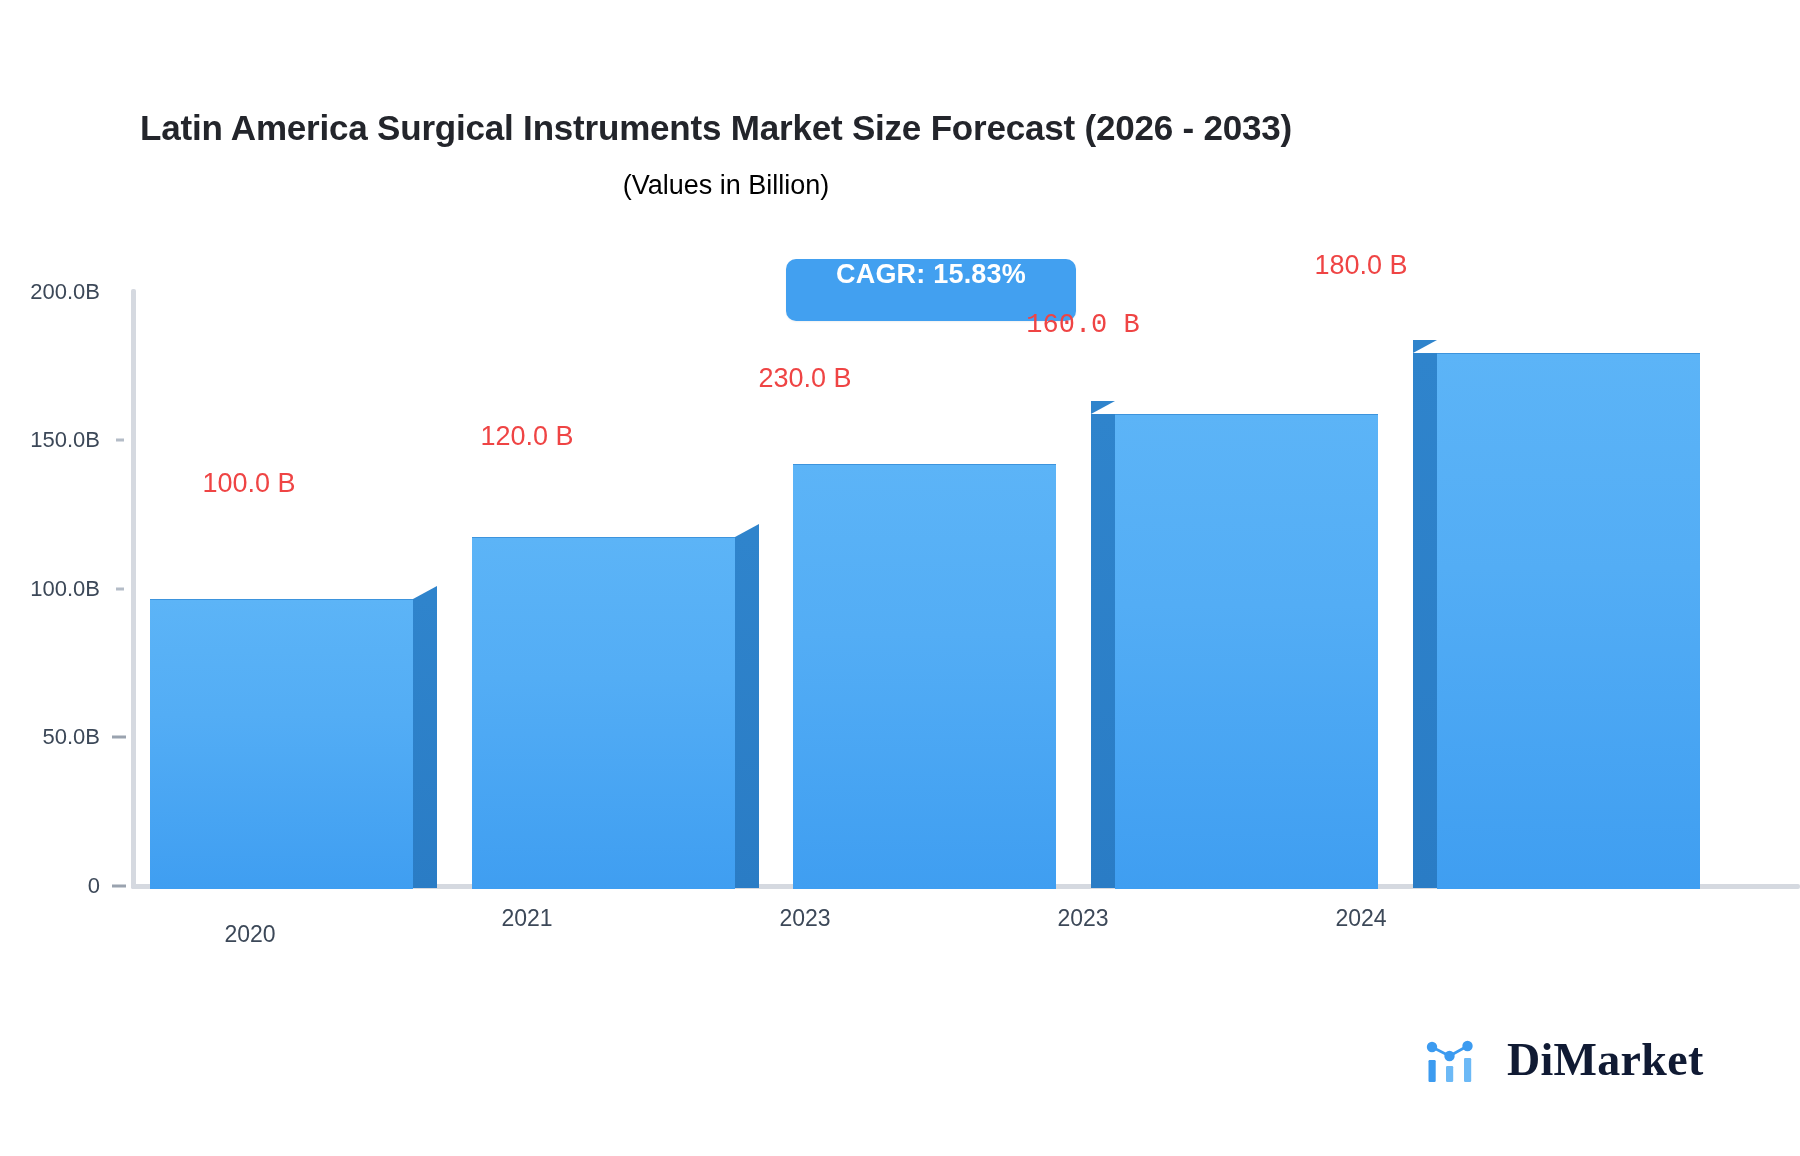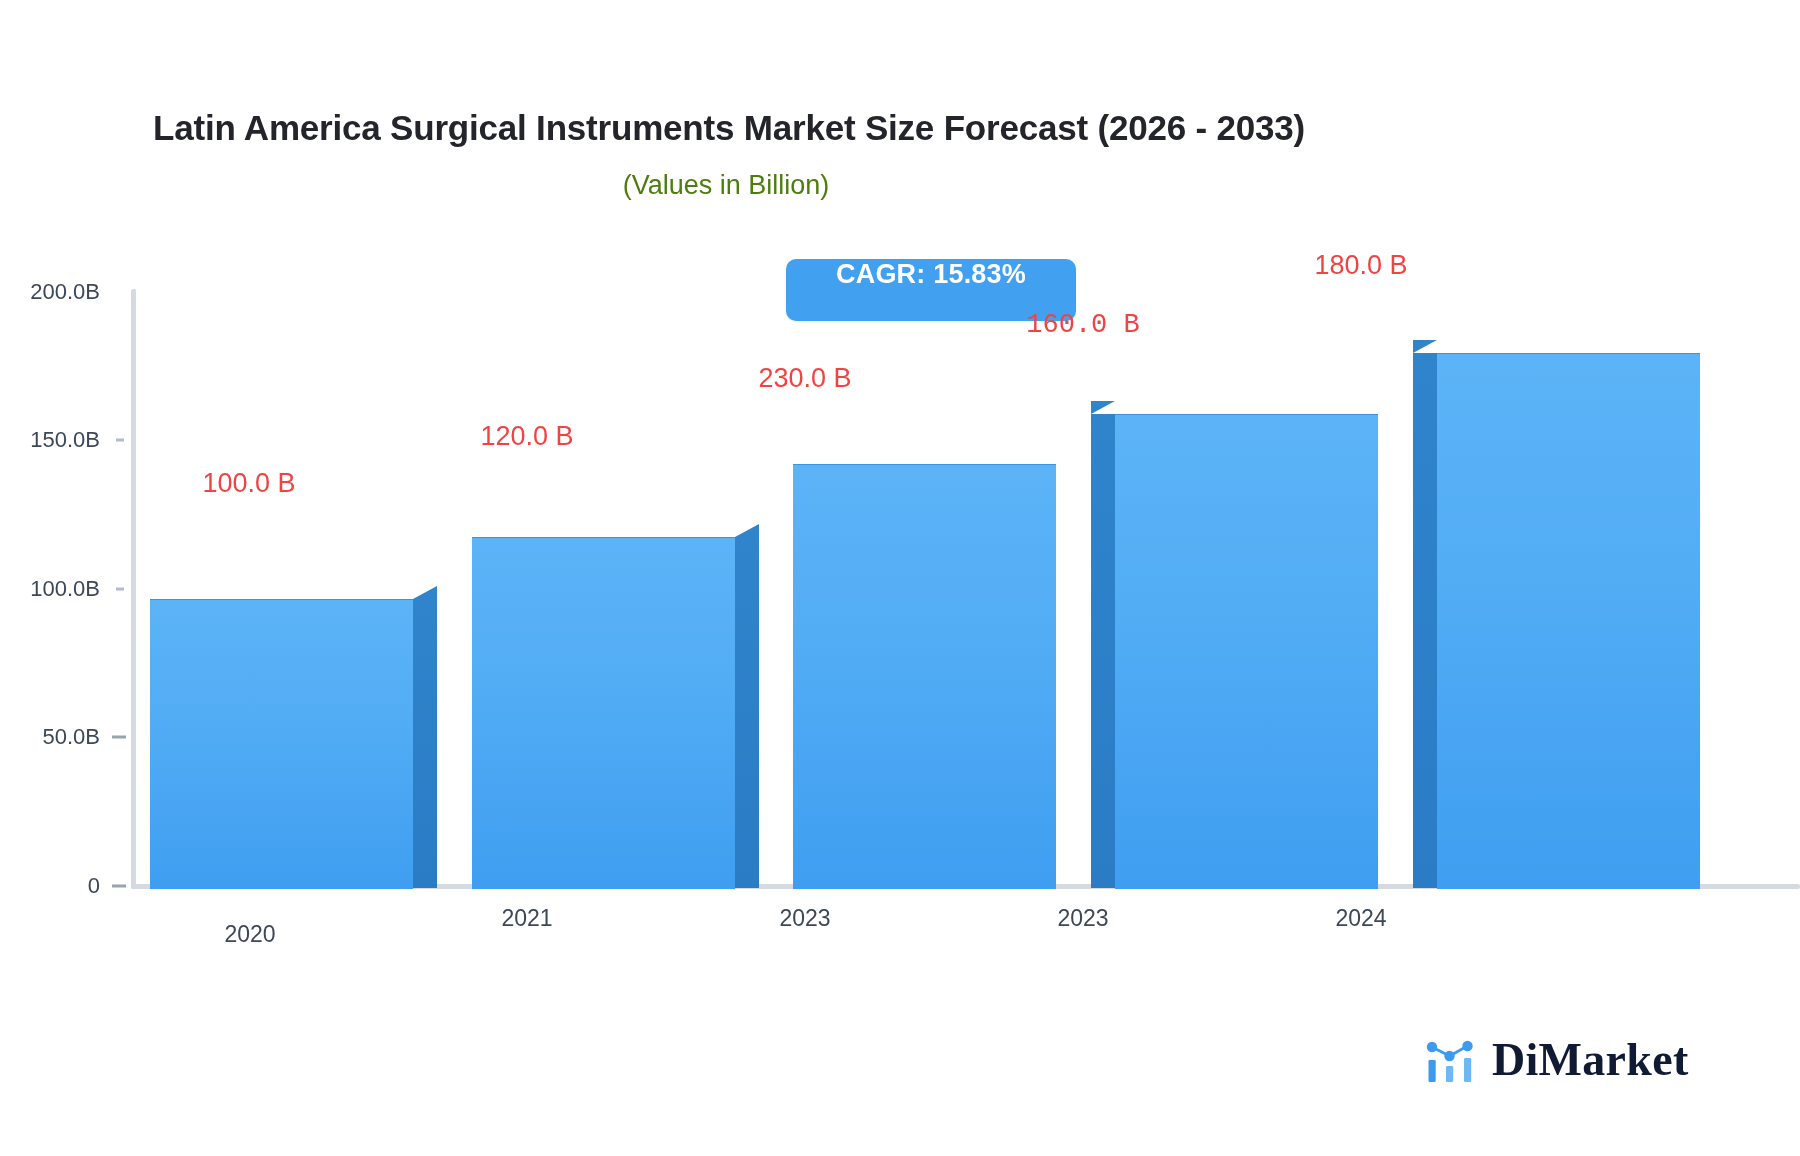--- a/index.html
+++ b/index.html
@@ -11,26 +11,25 @@
     position:relative;
   }
   #chart-root{position:absolute;left:0;top:0;width:1800px;height:1156px;}
 
   
   #chart-title{
     position:absolute;left:0;top:108px;width:1432px;
     text-align:center;
     font-size:35px;font-weight:bold;color:#23252b;
     letter-spacing:-0.2px;
-    padding-left:13px;
   }
   #chart-subtitle{
     position:absolute;left:0;top:170px;width:1452px;
     text-align:center;
-    font-size:27px;font-weight:400;color:#4d7c0f;
+    font-size:27px;font-weight:400;color:#000000;
   }
 
   
   #cagr-badge{
     position:absolute;left:786px;top:259px;
     width:290px;height:62px;
     background:#42a0f0;
     border-radius:10px;
     display:flex;align-items:flex-start;justify-content:center;
     box-shadow:0 1px 2px rgba(0,0,0,0.06);
@@ -94,21 +93,21 @@
     position:absolute;
     font-size:27px;color:#ef4444;
     text-align:center;
     transform:translateX(-50%);
     white-space:nowrap;
   }
 
   
   #logo{
     position:absolute;left:1424px;top:1034px;
-    display:flex;align-items:center;gap:16px;
+    display:flex;align-items:center;gap:31px;
   }
   #logo-mark{width:52px;height:52px;display:block;}
   #logo-text{
     font-family:"Liberation Serif", serif;
     font-size:46px;font-weight:bold;color:#101a33;
     letter-spacing:0.3px;line-height:1;
   }
 </style>
 </head>
 <body>

